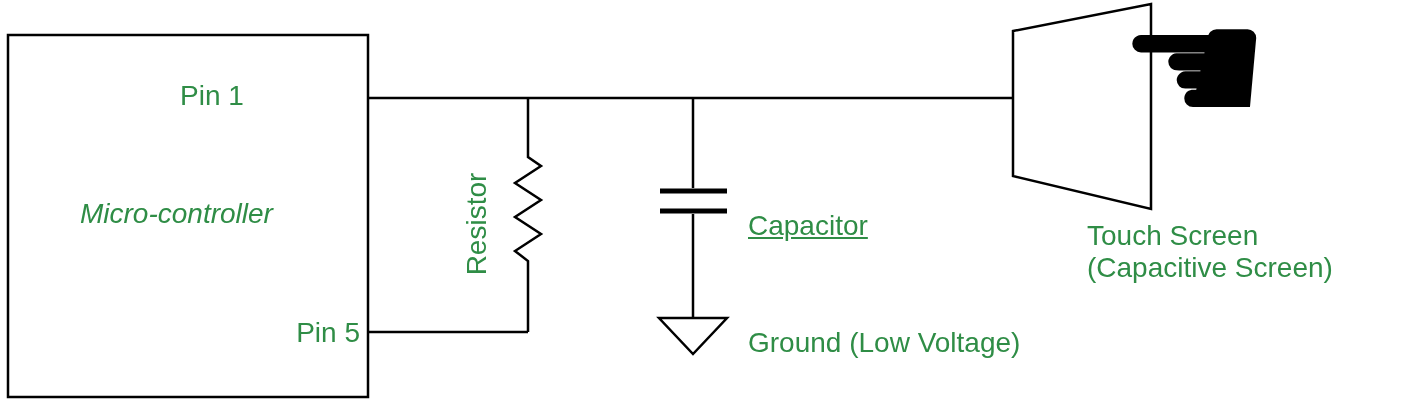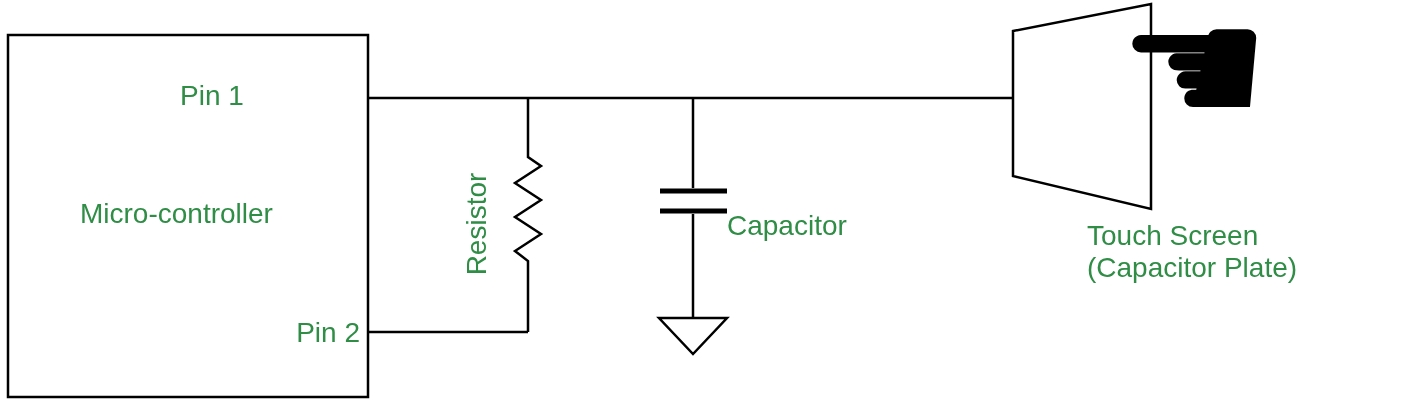--- a/index.html
+++ b/index.html
@@ -55,31 +55,32 @@
     <line x1="693" y1="98" x2="693" y2="188" class="wire"></line>
     <line x1="660" y1="191" x2="727" y2="191" class="plate"></line>
     <line x1="660" y1="211" x2="727" y2="211" class="plate"></line>
     <line x1="693" y1="214" x2="693" y2="318" class="wire"></line>
 
     <polygon points="659,318 727,318 693,354" class="shape"></polygon>
 
     <polygon points="1013,31 1151,4 1151,209 1013,176" class="shape"></polygon>
   </svg>
 
-  <div class="label" style="left:80px; top:198px;">Micro-controller</div>
+  <div class="label" style="left:80px; top:198px;font-style:italic;">Micro-controller</div>
 
   <div class="label" style="left:180px; top:80px; width:180px; text-align:left;">Pin 1</div>
 
-  <div class="label" style="left:180px; top:317px; width:180px; text-align:right;">Pin 2</div>
+  <div class="label" style="left:180px; top:317px; width:180px; text-align:right;">Pin 5</div>
 
   <div class="label label-rotated" style="left:477px; top:224px;">Resistor</div>
 
-  <div class="label" style="left:727px; top:210px;">Capacitor</div>
+  <div class="label" style="left:748px; top:210px;text-decoration:underline;">Capacitor</div>
 
+  <div class="label" style="left:748px; top:327px;">Ground (Low Voltage)</div>
 
   <div class="label ts-label" style="left:1087px; top:184px;margin-top:36px;">
     <div>Touch Screen</div>
-    <div>(Capacitor Plate)</div>
+    <div>(Capacitive Screen)</div>
   </div>
 
   <div class="hand">☚</div>
 
 </div>
 
 </body></html>

